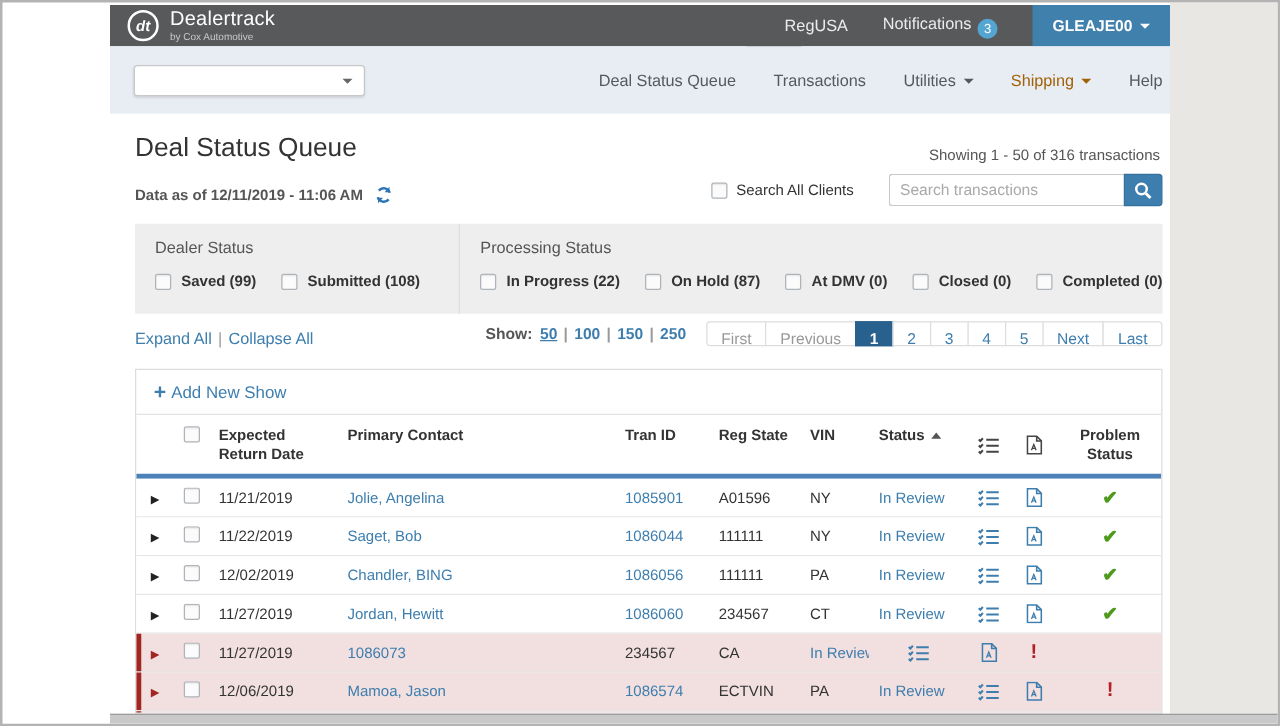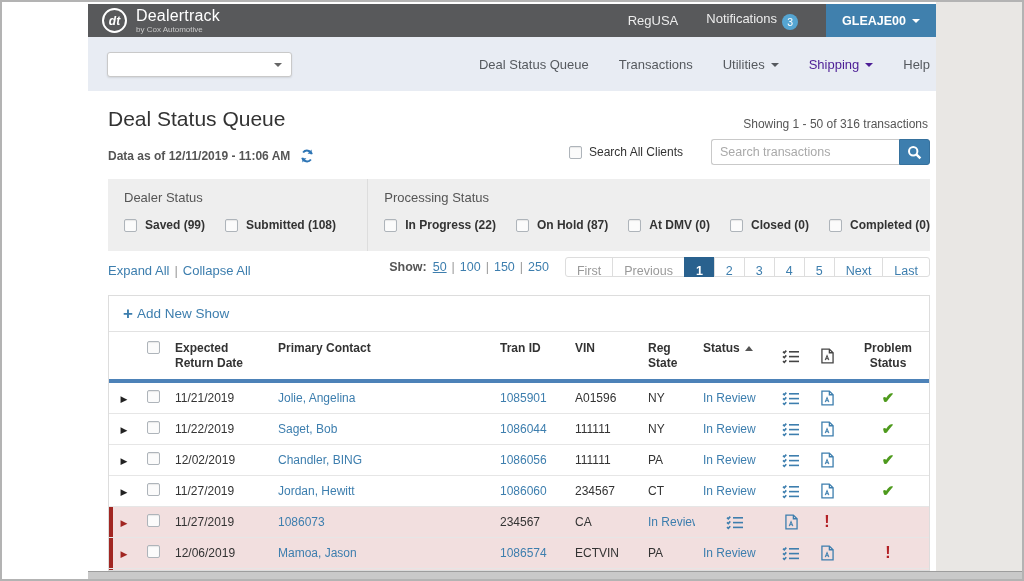--- a/index.html
+++ b/index.html
@@ -38,21 +38,21 @@
   .navbar { position: absolute; left: 86px; top: 35px; width: 848px; height: 54px;
             background: #e8ecf3; }
   .selector { position: absolute; left: 19px; top: 15px; width: 185px; height: 25px;
               background: #fff; border: 1px solid #c9c9c9; border-radius: 3px;
               box-shadow: 0 1px 2px rgba(0,0,0,.1); font-size: 12px; color: #333;
               padding: 0 24px 0 8px; line-height: 23px; }
   .selector .caret { position: absolute; right: 9px; top: 10px; color: #666; }
   .nav-links { position: absolute; right: 6px; top: 0; height: 54px; display: flex;
                align-items: center; gap: 30px; }
   .nav-link { font-size: 13px; color: #55595e; text-decoration: none; }
-  .nav-link.dim { color: #4c1d95; }
+  .nav-link.dim { color: #a16207; }
 
   
   .main { position: absolute; left: 86px; top: 89px; width: 848px; height: 482px; background: #fff; }
   .page-title { position: absolute; left: 20px; top: 16px; font-size: 21px; font-weight: 400; color: #333; }
   .showing { position: absolute; right: 8px; top: 26px; font-size: 12px; color: #555; }
   .data-asof { position: absolute; left: 20px; top: 57px; font-size: 12px; font-weight: bold;
                color: #555; display: flex; align-items: center; gap: 9px; }
   .icon-btn { display: inline-flex; align-items: center; justify-content: center; cursor: pointer; }
 
   .search-area { position: absolute; right: 6px; top: 48px; display: flex; align-items: center; }
@@ -76,21 +76,21 @@
   .filter-opts { display: flex; align-items: center; gap: 20px; }
   .filter-opt { display: flex; align-items: center; gap: 8px; }
   .filter-opt-label { font-size: 12px; font-weight: bold; color: #333; white-space: nowrap; }
 
   
   .expand-links { position: absolute; left: 20px; top: 172px; font-size: 13px; }
   .lnk { color: #3d7eae; text-decoration: none; cursor: pointer; }
   .sep { color: #9a9a9a; margin: 0 5px; }
   .right-controls { position: absolute; right: 6px; top: 166px; display: flex; align-items: center; gap: 16px; }
   .show-cluster { font-size: 12.5px; color: #555; font-weight: bold; display: flex; align-items: center; gap: 6px; }
-  .show-opts { font-weight: normal; display: flex; align-items: center; }
+  .show-opts { font-weight: bold; display: flex; align-items: center; }
   .show-opt.current { text-decoration: underline; }
   .pager { display: flex; }
   .pg-pages { display: contents; }
   .pg-btn { border: 1px solid #ddd; background: #fff; height: 20px; line-height: 26px;
             padding: 0 11px; font-size: 12.5px; color: #3d7eae; margin-left: -1px;
             text-decoration: none; cursor: pointer; }
   .pg-btn.gray { color: #999; }
   .pg-btn.first { border-radius: 3px 0 0 3px; margin-left: 0; }
   .pg-btn.last { border-radius: 0 3px 3px 0; }
   .pg-btn.active { background: #29618e; border-color: #29618e; color: #fff; font-weight: bold; }
@@ -273,22 +273,22 @@
           <span class="add-label">Add New Show</span>
         </a>
       </div>
 
       <div class="grid thead">
         <div class="th"></div>
         <div class="th center" style="padding:9px 0;"><span class="cb"></span></div>
         <div class="th">Expected Return Date</div>
         <div class="th">Primary Contact</div>
         <div class="th">Tran ID</div>
+        <div class="th">Reg State</div>
         <div class="th">VIN</div>
-        <div class="th">Reg State</div>
         <div class="th"><span>Status</span><span class="sort-arrow"></span></div>
         <div class="th icon-col">
           <span style="display:flex">
             <svg width="18" height="15" viewBox="0 0 18 15" fill="none" stroke="currentColor" stroke-width="1.6">
               <path d="M1 2.6l1.3 1.2 2-2.2"></path>
                 <line x1="7" y1="2.8" x2="17" y2="2.8"></line>
               <path d="M1 7.4l1.3 1.2 2-2.2"></path>
                 <line x1="7" y1="7.6" x2="17" y2="7.6"></line>
               <path d="M1 12.2l1.3 1.2 2-2.2"></path>
                 <line x1="7" y1="12.4" x2="17" y2="12.4"></line>

